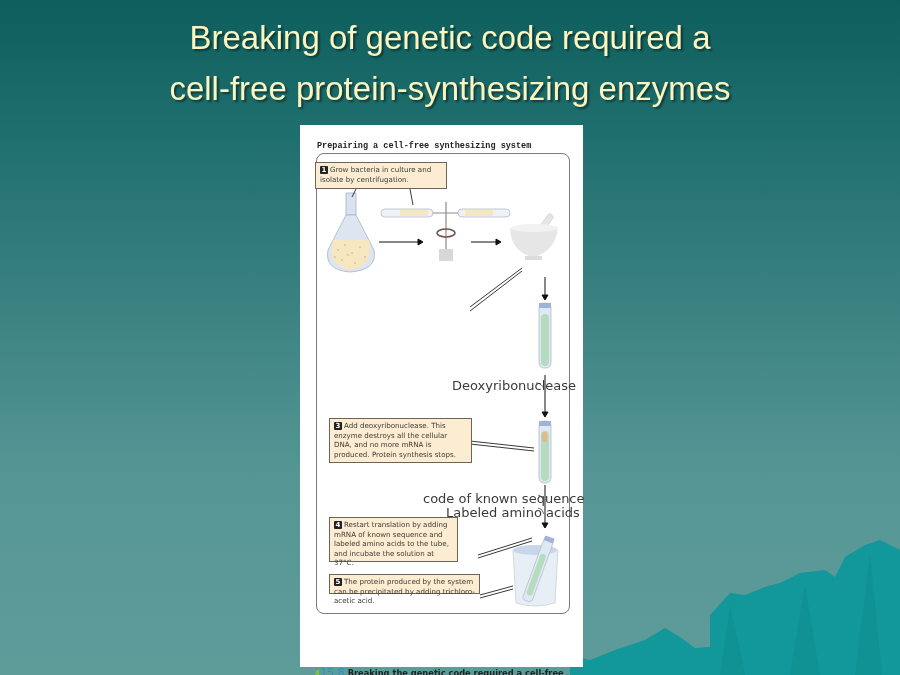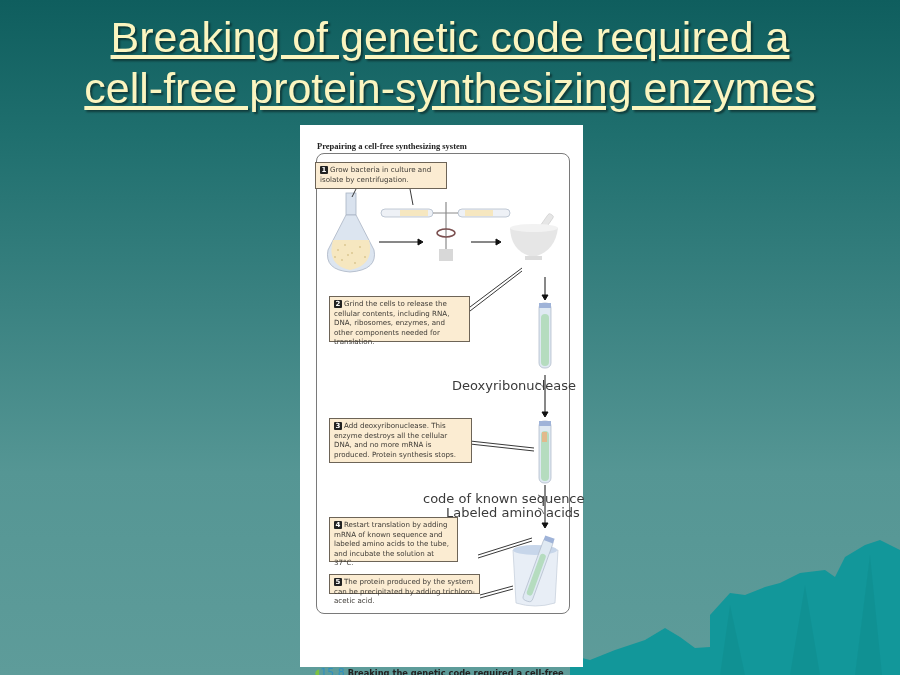--- a/index.html
+++ b/index.html
@@ -5,32 +5,31 @@
   html, body { margin: 0; padding: 0; }
   body {
     width: 900px; height: 675px; overflow: hidden; position: relative;
     background: linear-gradient(180deg, #0f5e5e 0%, #1f6f6e 20%, #3a8281 45%, #559694 70%, #5e9c9a 100%);
     font-family: "Liberation Sans", sans-serif;
   }
   .slide-title {
     position: absolute; left: 0; top: 12px; width: 900px;
     text-align: center; color: #fbf5c0;
     font-family: "Liberation Sans", sans-serif;
-    font-size: 43px; line-height: 51px;
+    font-size: 33px; line-height: 51px;
     text-shadow: 2px 2px 2px rgba(0,0,0,0.45);
-    text-decoration: underline;
   }
   .mountains { position: absolute; right: 0; bottom: 0; width: 330px; height: 160px; }
   .figure {
     position: absolute; left: 300px; top: 125px; width: 283px; height: 542px;
     background: #ffffff;
   }
   .fig-heading {
     position: absolute; left: 17px; top: 16px; font-size: 8.5px; font-weight: bold; color: #222;
-    font-family: Liberation Serif, serif;
+    font-family: Liberation Mono, monospace;
     text-align: center;
   }
   .panel {
     position: absolute; left: 16px; top: 28px; width: 252px; height: 459px;
     border: 1.5px solid #7a7a7a; border-radius: 8px; background: #fff;
   }
   .step {
     position: absolute; background: #fbecd2; border: 1px solid #6d6457;
     font-size: 7.1px; line-height: 9.6px; color: #3d3a35; padding: 2px 4px 2px 4px;
     font-family: "DejaVu Sans", sans-serif; box-sizing: border-box;
@@ -160,23 +159,20 @@
       <ellipse cx="235" cy="425" rx="22" ry="5" fill="#c7d6ea"></ellipse>
       <rect x="233" y="412" width="10" height="66" rx="4" fill="#dfe9f2" stroke="#aab5c6" stroke-width="0.6" transform="rotate(20 238 445)"></rect>
       <rect x="235" y="428" width="6" height="44" rx="3" fill="#b5dcbf" transform="rotate(20 238 445)"></rect>
       <rect x="233" y="410" width="10" height="5" fill="#9fb3d8" transform="rotate(20 238 445)"></rect>
     </g>
   </svg>
 
   <div class="step" style="left:15px; top:37px; width:132px; height:27px;">
     <span class="num">1</span><span>Grow bacteria in culture and isolate by centrifugation.</span>
   </div>
-  <div class="step" style="left:29px; top:171px; width:141px; height:46px;">
-    <span class="num">2</span><span>Grind the cells to release the cellular contents, including RNA, DNA, ribosomes, enzymes, and other components needed for translation.</span>
-  </div>
   <div class="step" style="left:29px; top:293px; width:143px; height:45px;">
     <span class="num">3</span><span>Add deoxyribonuclease. This enzyme destroys all the cellular DNA, and no more mRNA is produced. Protein synthesis stops.</span>
   </div>
   <div class="step" style="left:29px; top:392px; width:129px; height:45px;">
     <span class="num">4</span><span>Restart translation by adding mRNA of known sequence and labeled amino acids to the tube, and incubate the solution at 37°C.</span>
   </div>
   <div class="step" style="left:29px; top:449px; width:151px; height:20px;">
     <span class="num">5</span><span>The protein produced by the system can be precipitated by adding trichloro-acetic acid.</span>
   </div>
 

